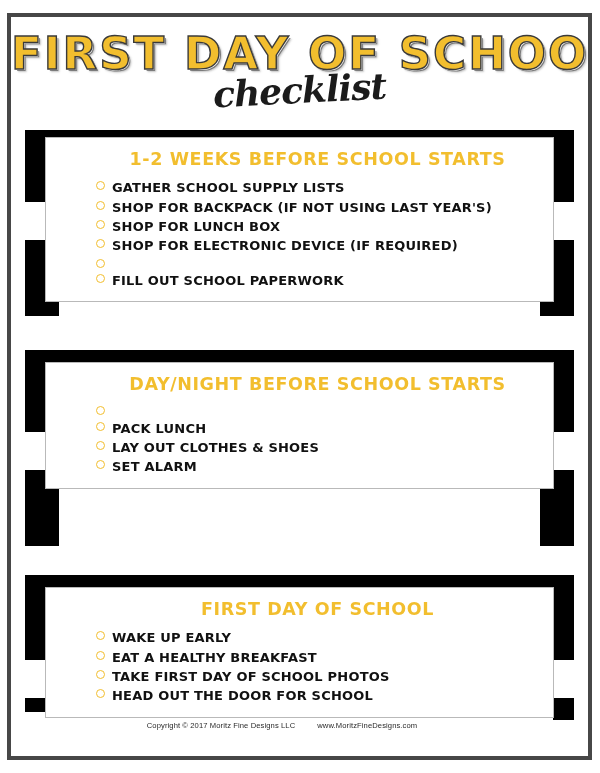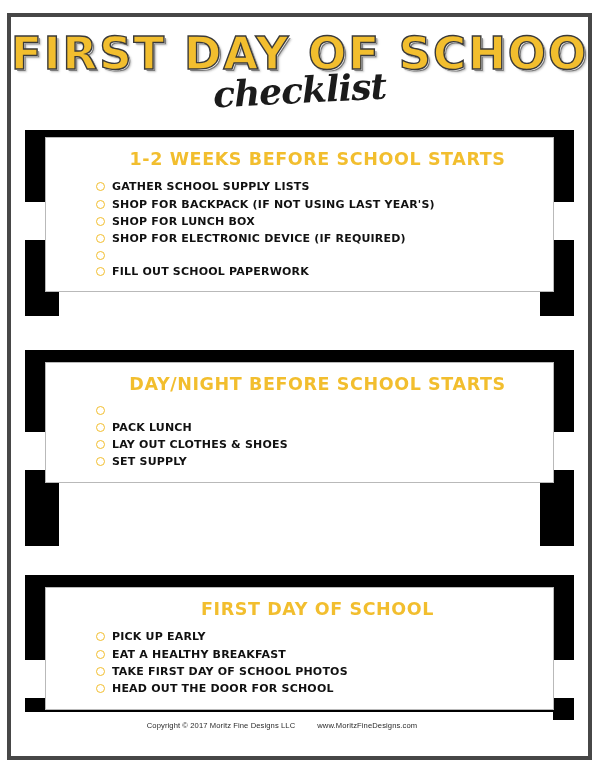--- a/index.html
+++ b/index.html
@@ -120,23 +120,23 @@
     padding-top: 11px;
     padding-bottom: 9px;
   }
   ul.items {
     list-style: none;
     margin: 0;
     padding: 0 0 11px 14px;
   }
   ul.items li {
     display: flex;
-    align-items: center;
+    align-items: flex-start;
     font-family: "DejaVu Sans", sans-serif;
-    font-size: 11px;
+    font-size: 13px;
     font-weight: bold;
     letter-spacing: 0.2px;
     color: #111111;
     line-height: 1;
     padding: 3.2px 0;
     white-space: nowrap;
   }
   .bullet {
     display: inline-block;
     width: 7px;
@@ -241,31 +241,31 @@
           <li>
               <span class="bullet"></span>
               <span>PACK LUNCH</span>
             </li>
           <li>
               <span class="bullet"></span>
               <span>LAY OUT CLOTHES &amp; SHOES</span>
             </li>
           <li>
               <span class="bullet"></span>
-              <span>SET SUPPLY</span>
+              <span>SET ALARM</span>
             </li>
         </ul>
       </div>
 
       <div class="card" style="top:465px;">
         <h2 class="card-title">FIRST DAY OF SCHOOL</h2>
         <ul class="items">
           <li>
               <span class="bullet"></span>
-              <span>PICK UP EARLY</span>
+              <span>WAKE UP EARLY</span>
             </li>
           <li>
               <span class="bullet"></span>
               <span>EAT A HEALTHY BREAKFAST</span>
             </li>
           <li>
               <span class="bullet"></span>
               <span>TAKE FIRST DAY OF SCHOOL PHOTOS</span>
             </li>
           <li>

